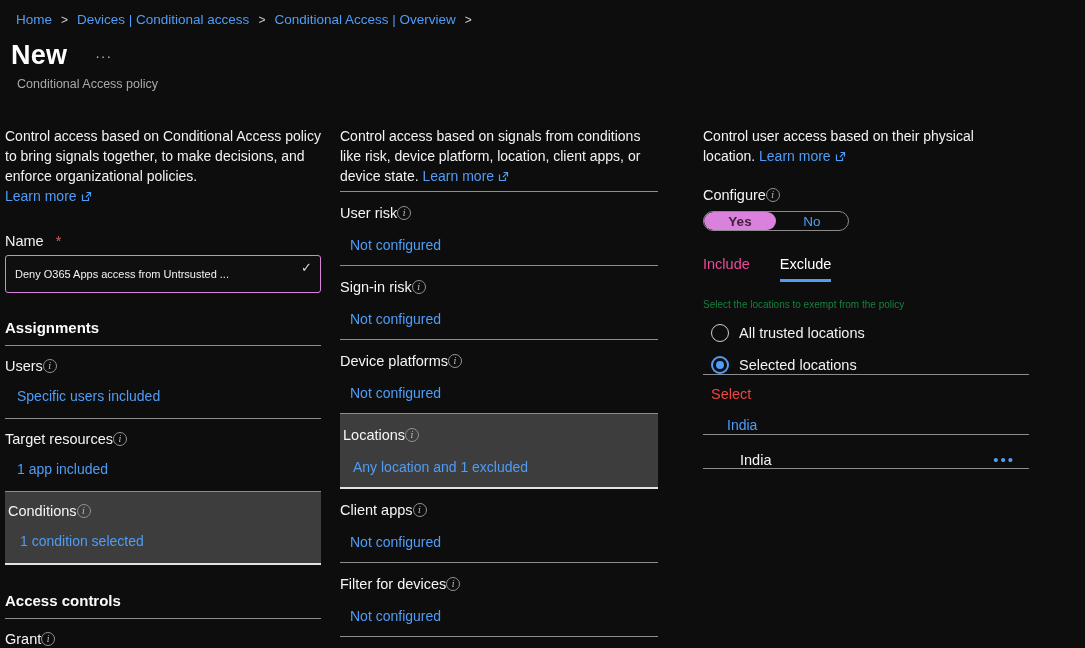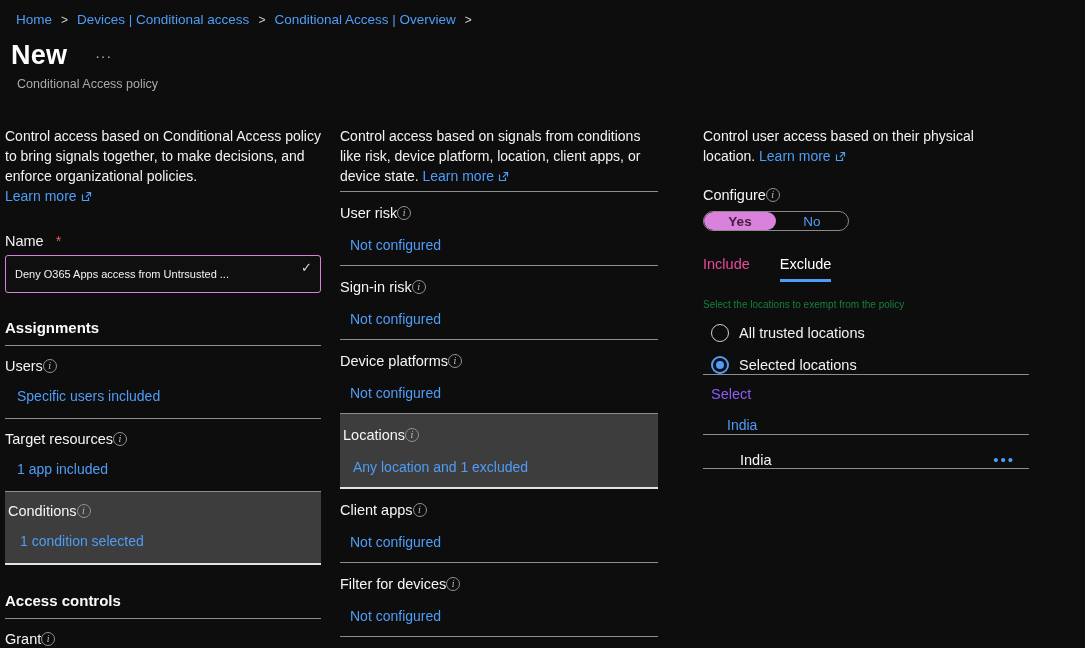--- a/index.html
+++ b/index.html
@@ -72,21 +72,21 @@
   .toggle-opt.unselected{color:var(--accent-blue);}
   .tabs{display:flex;gap:30px;margin-top:25px;}
   .tab{padding-bottom:7px;font-size:14.5px;color:#ec4899;cursor:pointer;}
   .tab.active{color:#ffffff;font-weight:normal;border-bottom:3px solid var(--accent-blue);}
   .instruction{margin-top:17px;font-size:10px;color:#15803d;}
   .radio-row{display:flex;align-items:center;gap:10px;margin-top:14px;padding-left:8px;font-size:14.5px;cursor:pointer;}
   .radio{width:18px;height:18px;min-width:18px;border-radius:50%;border:1px solid #cfcfcf;position:relative;}
   .radio.selected{border:2px solid var(--accent-blue);}
   .radio.selected::after{content:"";position:absolute;inset:3px;border-radius:50%;background:var(--accent-blue);}
   .hr-a{margin-top:17px;}
-  .select-label{margin-top:11px;padding-left:8px;font-size:14.5px;color:#8b5cf6;}
+  .select-label{margin-top:11px;padding-left:8px;font-size:14.5px;color:#ef4444;}
   .select-link{display:inline-block;margin:15px 0 0 24px;font-size:14px;}
   .hr-b{margin-top:14px;}
   .loc-row{display:flex;align-items:center;justify-content:space-between;margin-top:16px;padding:0 14px 0 37px;font-size:14.5px;color:#f5f5f5;}
   .row-menu{color:var(--accent-blue);letter-spacing:2px;font-size:15px;cursor:pointer;}
   .hr-c{margin-top:13px;}
 </style>
 </head>
 <body>
 
 <div class="page">

